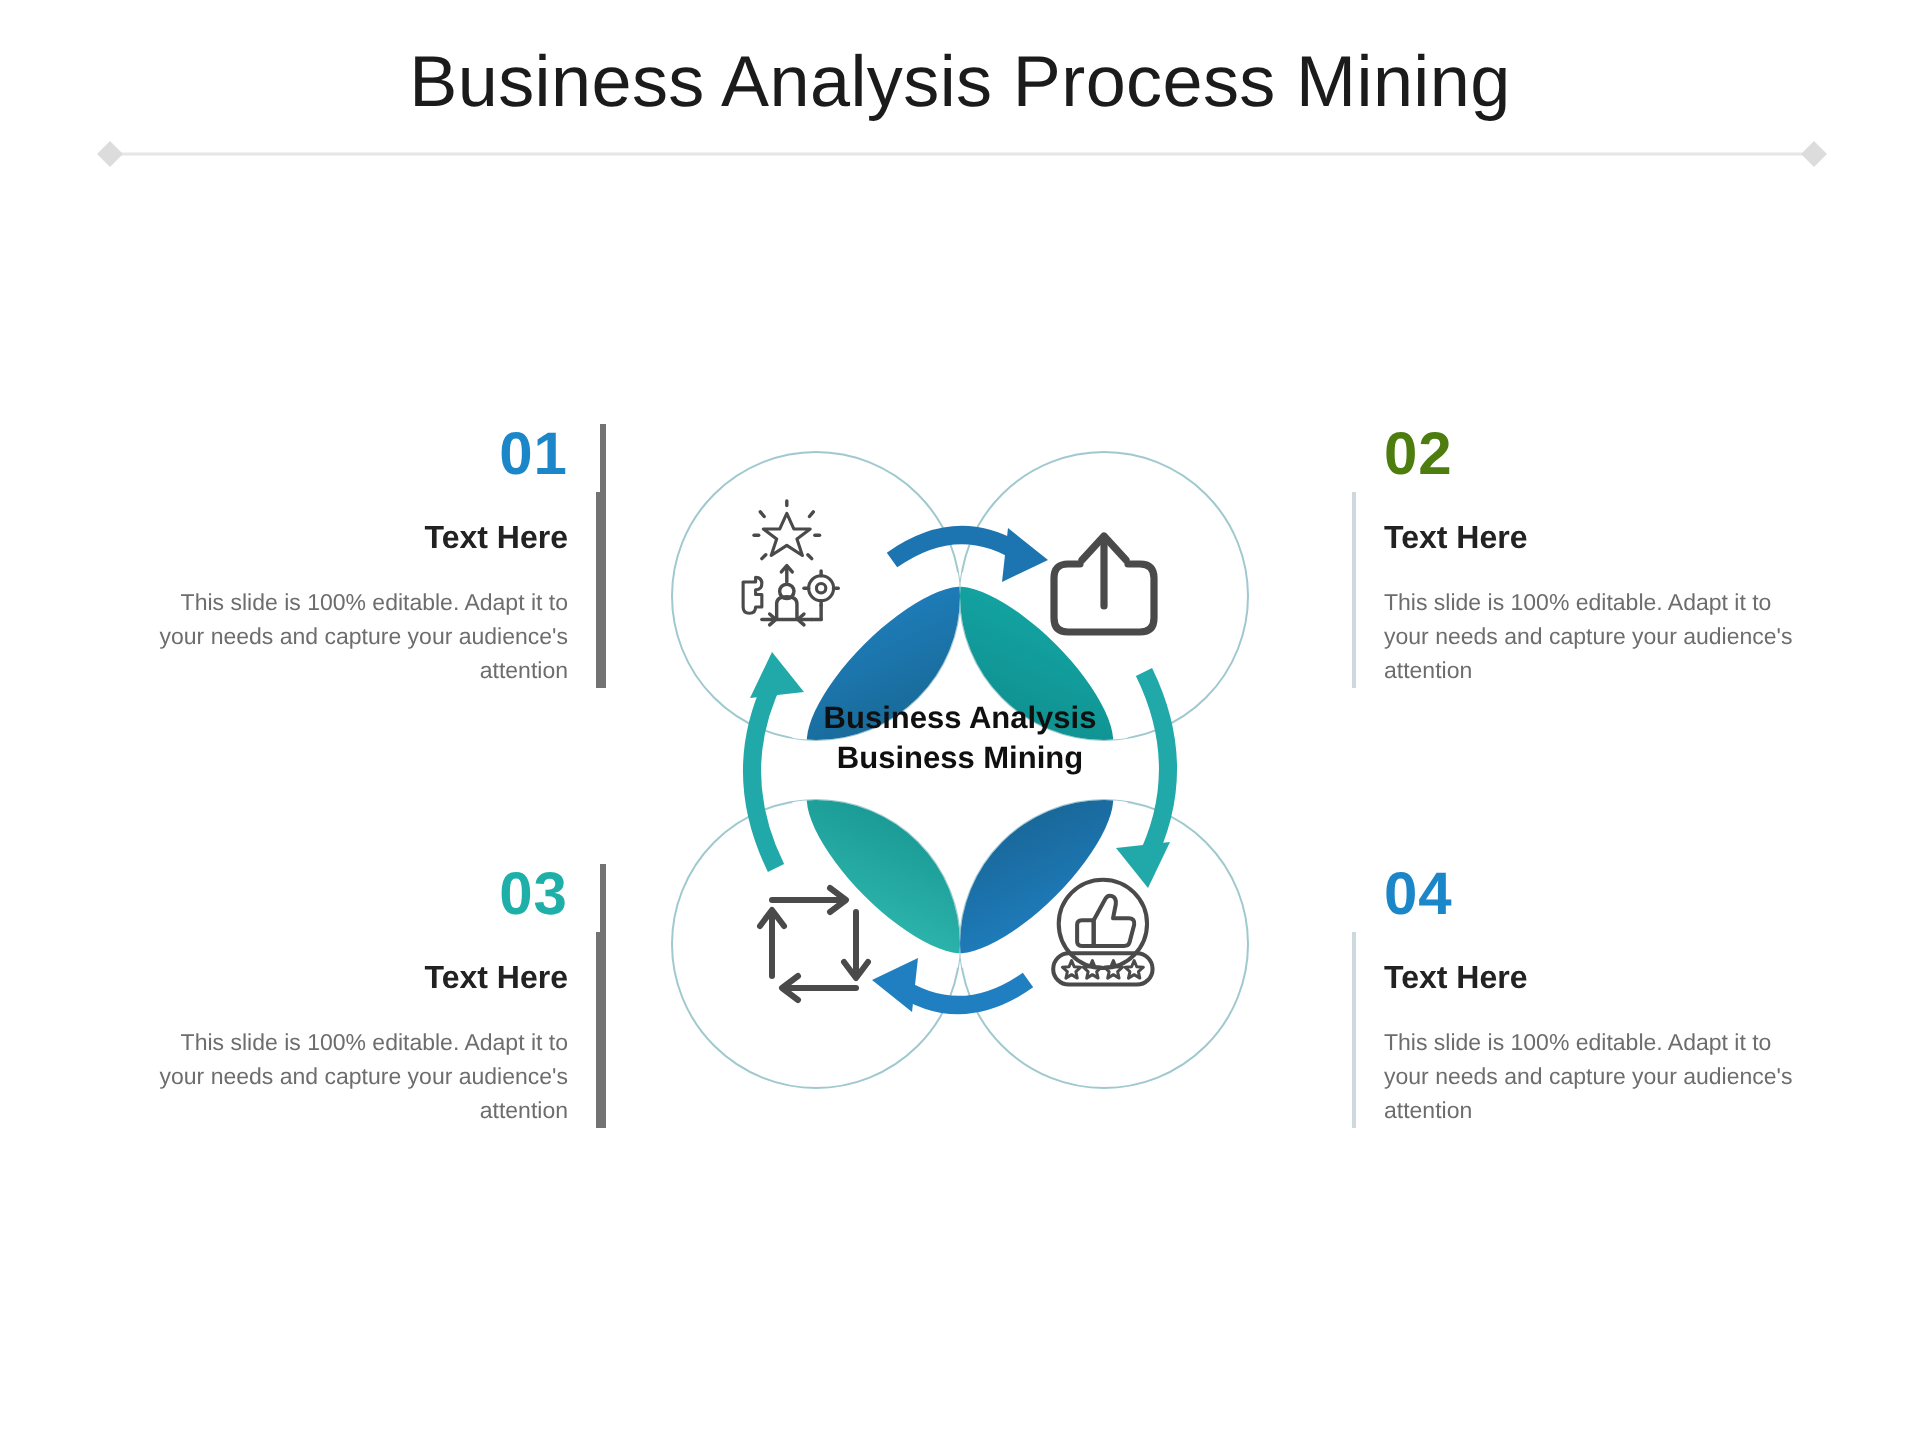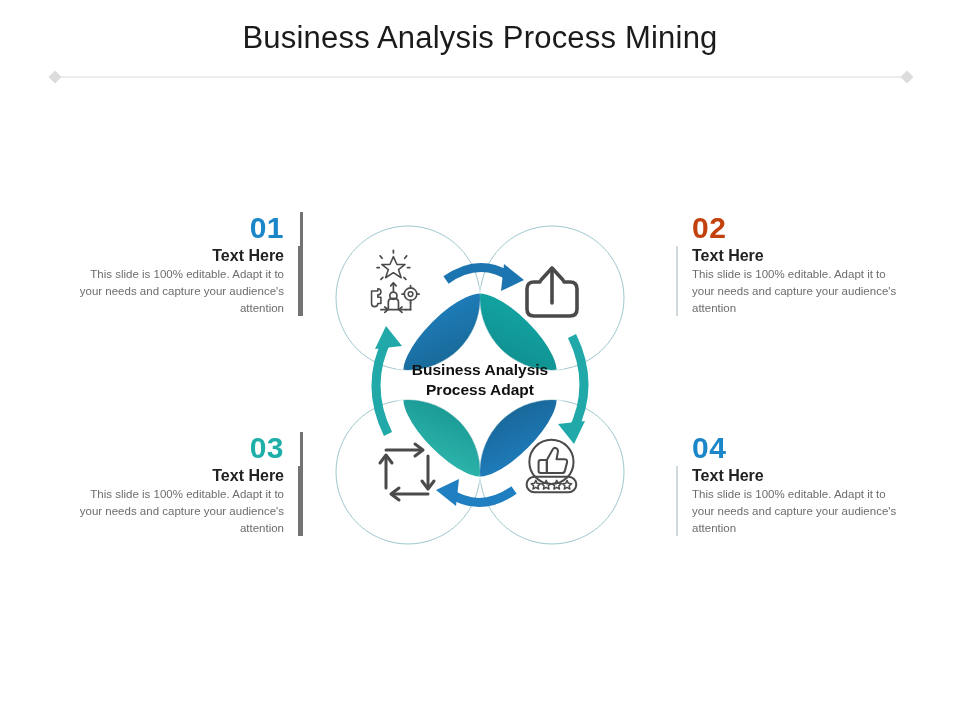--- a/index.html
+++ b/index.html
@@ -20,21 +20,21 @@
     background: #ffffff;
   }
 
   
   .title {
     position: absolute;
     left: 0;
     top: 20px;
     width: 960px;
     text-align: center;
-    font-size: 31px;
+    font-size: 36px;
     font-weight: 400;
     color: #1b1b1b;
     letter-spacing: 0.2px;
   }
 
   
   .divider {
     position: absolute;
     left: 45px;
     top: 70px;
@@ -51,27 +51,27 @@
     font-size: 30px;
     font-weight: bold;
     line-height: 1.05;
     letter-spacing: 0.5px;
   }
   .block .head {
     font-size: 16px;
     font-weight: bold;
     color: #222222;
     line-height: 1.3;
-    margin-top: 2px;
+    margin-top: 16px;
   }
   .block .body {
     font-size: 11.5px;
     color: #6d6d6d;
     line-height: 1.45;
-    margin-top: 0;
+    margin-top: 14px;
   }
 
   .block.right {
     text-align: left;
     padding-left: 14px;
     border-left: 2px solid #cfd8dc;
   }
   .block.left {
     text-align: right;
     padding-right: 14px;
@@ -100,21 +100,21 @@
     position: absolute;
     left: 300px;
     top: 190px;
     width: 360px;
     height: 390px;
   }
 
   .center-label {
     position: absolute;
     left: 300px;
-    top: 360px;
+    top: 350px;
     width: 360px;
     text-align: center;
     font-size: 15.5px;
     font-weight: bold;
     color: #101010;
     line-height: 1.32;
     pointer-events: none;
   }
 </style>
 </head>
@@ -130,21 +130,21 @@
     <polygon points="862,0.5 868.5,7 862,13.5 855.5,7" fill="#dcdcdc"></polygon>
   </svg>
 
   <div class="block left" id="block-01">
     <div class="num" style="color:#1b86c8">01</div>
     <div class="head">Text Here</div>
     <div class="body">This slide is 100% editable. Adapt it to your needs and capture your audience's attention</div>
   </div>
 
   <div class="block right" id="block-02">
-    <div class="num" style="color:#c2410c">02</div>
+    <div class="num" style="color:#4d7c0f">02</div>
     <div class="head">Text Here</div>
     <div class="body">This slide is 100% editable. Adapt it to your needs and capture your audience's attention</div>
   </div>
 
   <div class="block right" id="block-03">
     <div class="num" style="color:#1b86c8">04</div>
     <div class="head">Text Here</div>
     <div class="body">This slide is 100% editable. Adapt it to your needs and capture your audience's attention</div>
   </div>
 
@@ -305,16 +305,16 @@
       <polyline points="52,52 16,52"></polyline>
       <polyline points="23,46 15,52 23,58"></polyline>
 
       <polyline points="10,46 10,14"></polyline>
       <polyline points="4,21 10,13 16,21"></polyline>
     </g>
   </svg>
 
   <div class="center-label">
     <div>Business Analysis</div>
-    <div>Process Adapt</div>
+    <div>Business Mining</div>
   </div>
 
 </div>
 
 </body></html>

